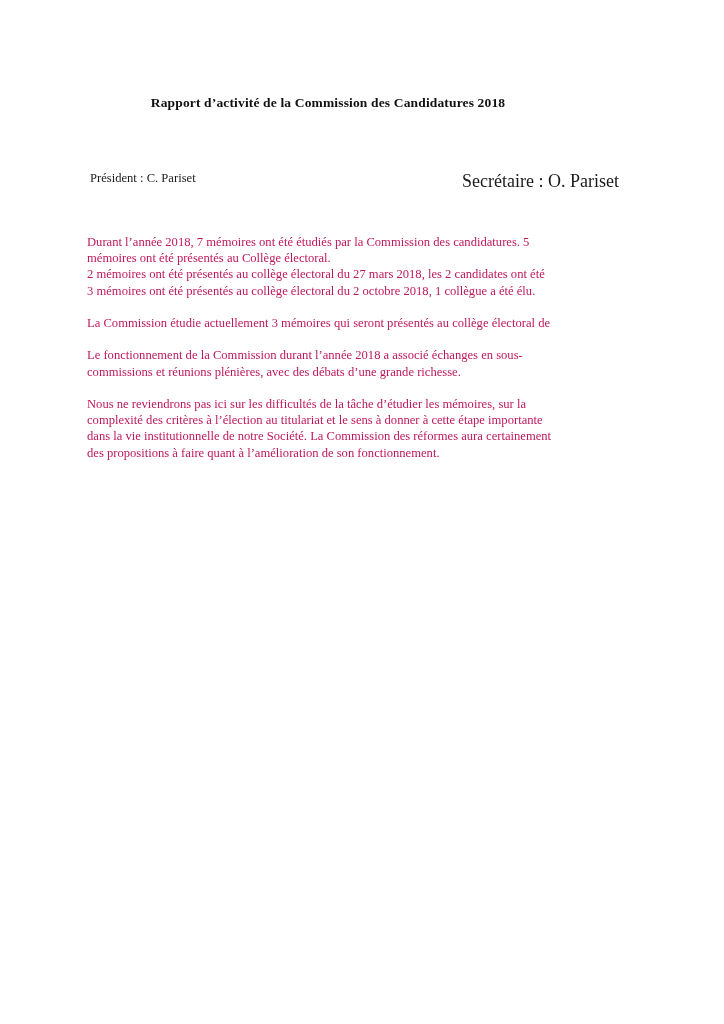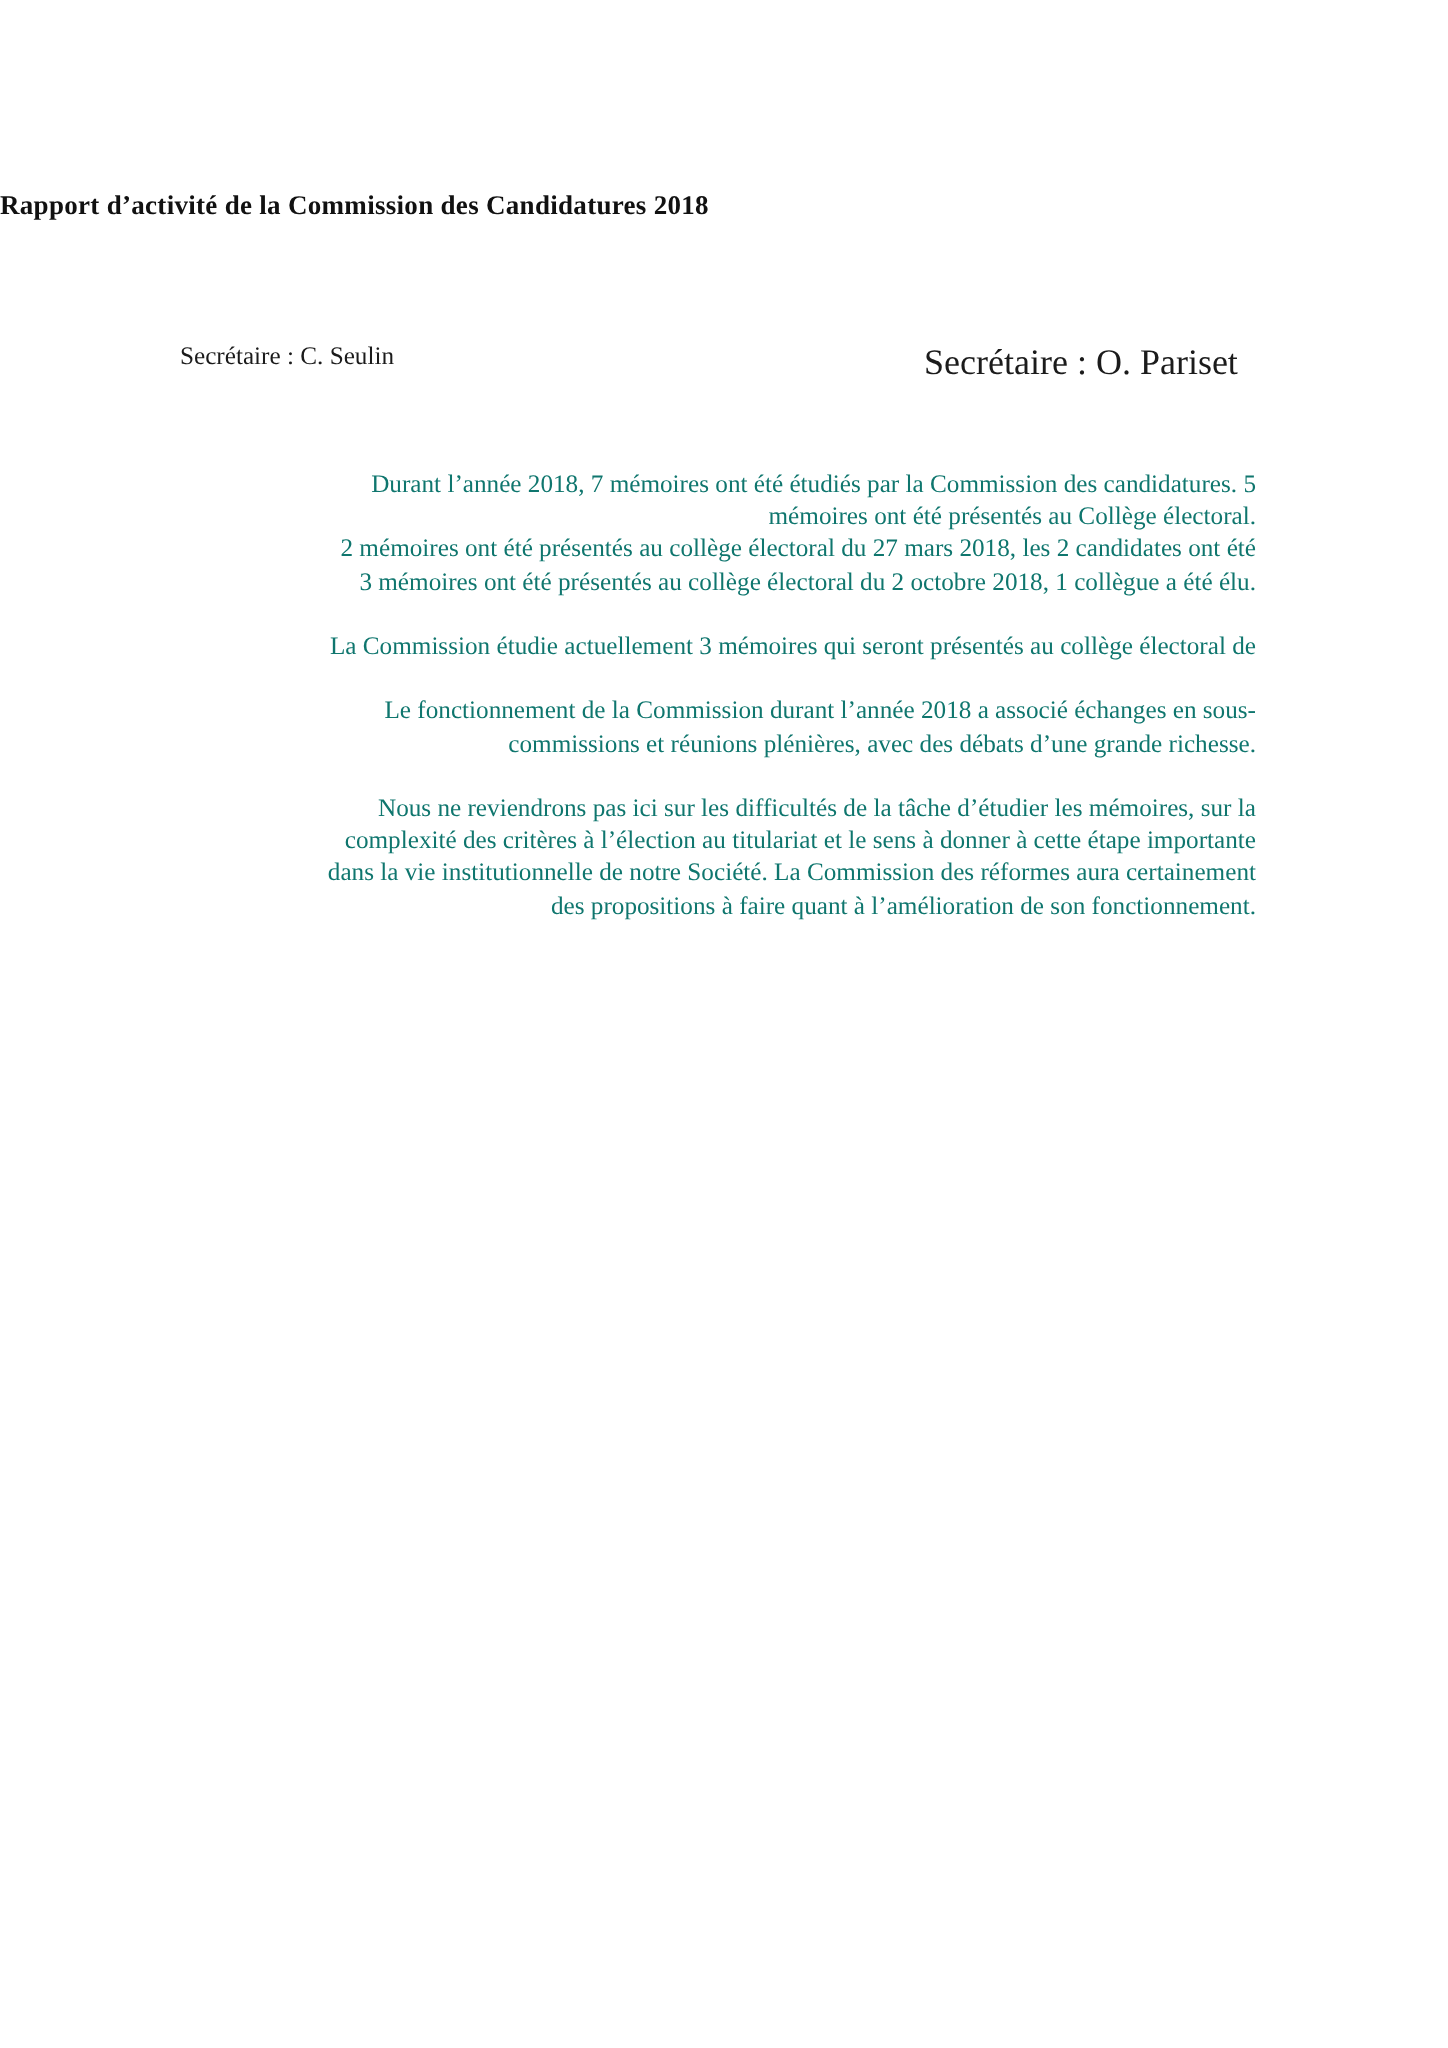--- a/index.html
+++ b/index.html
@@ -17,24 +17,26 @@
     color: #1b1b1b;
     -webkit-font-smoothing: antialiased;
   }
 
   
   .doc-title {
     position: absolute;
     top: 86px;
     left: 0;
     width: 600px;
+    text-align: center;
     font-size: 13.5px;
     font-weight: bold;
     letter-spacing: 0.15px;
     color: #111111;
+    padding-left: 28px;
   }
 
   
   .officers {
     position: absolute;
     top: 171px;
     left: 90px;
     width: 520px;
     height: 16px;
   }
@@ -57,39 +59,39 @@
   .body-block {
     position: absolute;
     top: 234px;
     left: 87px;
     width: 541px;
   }
   .para {
     font-size: 12.6px;
     line-height: 16.2px;
     margin: 0 0 16.2px 0;
-    text-align: right;
-    color: #0f766e;
+    text-align: left;
+    color: #be185d;
   }
   .para:last-child {
     margin-bottom: 0;
   }
   .para .ln {
     display: block;
   }
 </style>
 </head>
 <body>
 
 <div class="page">
 
   <h1 class="doc-title">Rapport d’activité de la Commission des Candidatures 2018</h1>
 
   <div class="officers">
-    <span class="officer-president">Secrétaire : C. Seulin</span>
+    <span class="officer-president">Président : C. Pariset</span>
     <span class="officer-secretary">Secrétaire : O. Pariset</span>
   </div>
 
   <div class="body-block">
 
     <p class="para">
       <span class="ln">Durant l’année 2018, 7 mémoires ont été étudiés par la Commission des candidatures. 5</span>
       <span class="ln">mémoires ont été présentés au Collège électoral.</span>
       <span class="ln">2 mémoires ont été présentés au collège électoral du 27 mars 2018, les 2 candidates ont été</span>
       <span class="ln">3 mémoires ont été présentés au collège électoral du 2 octobre 2018, 1 collègue a été élu.</span>

